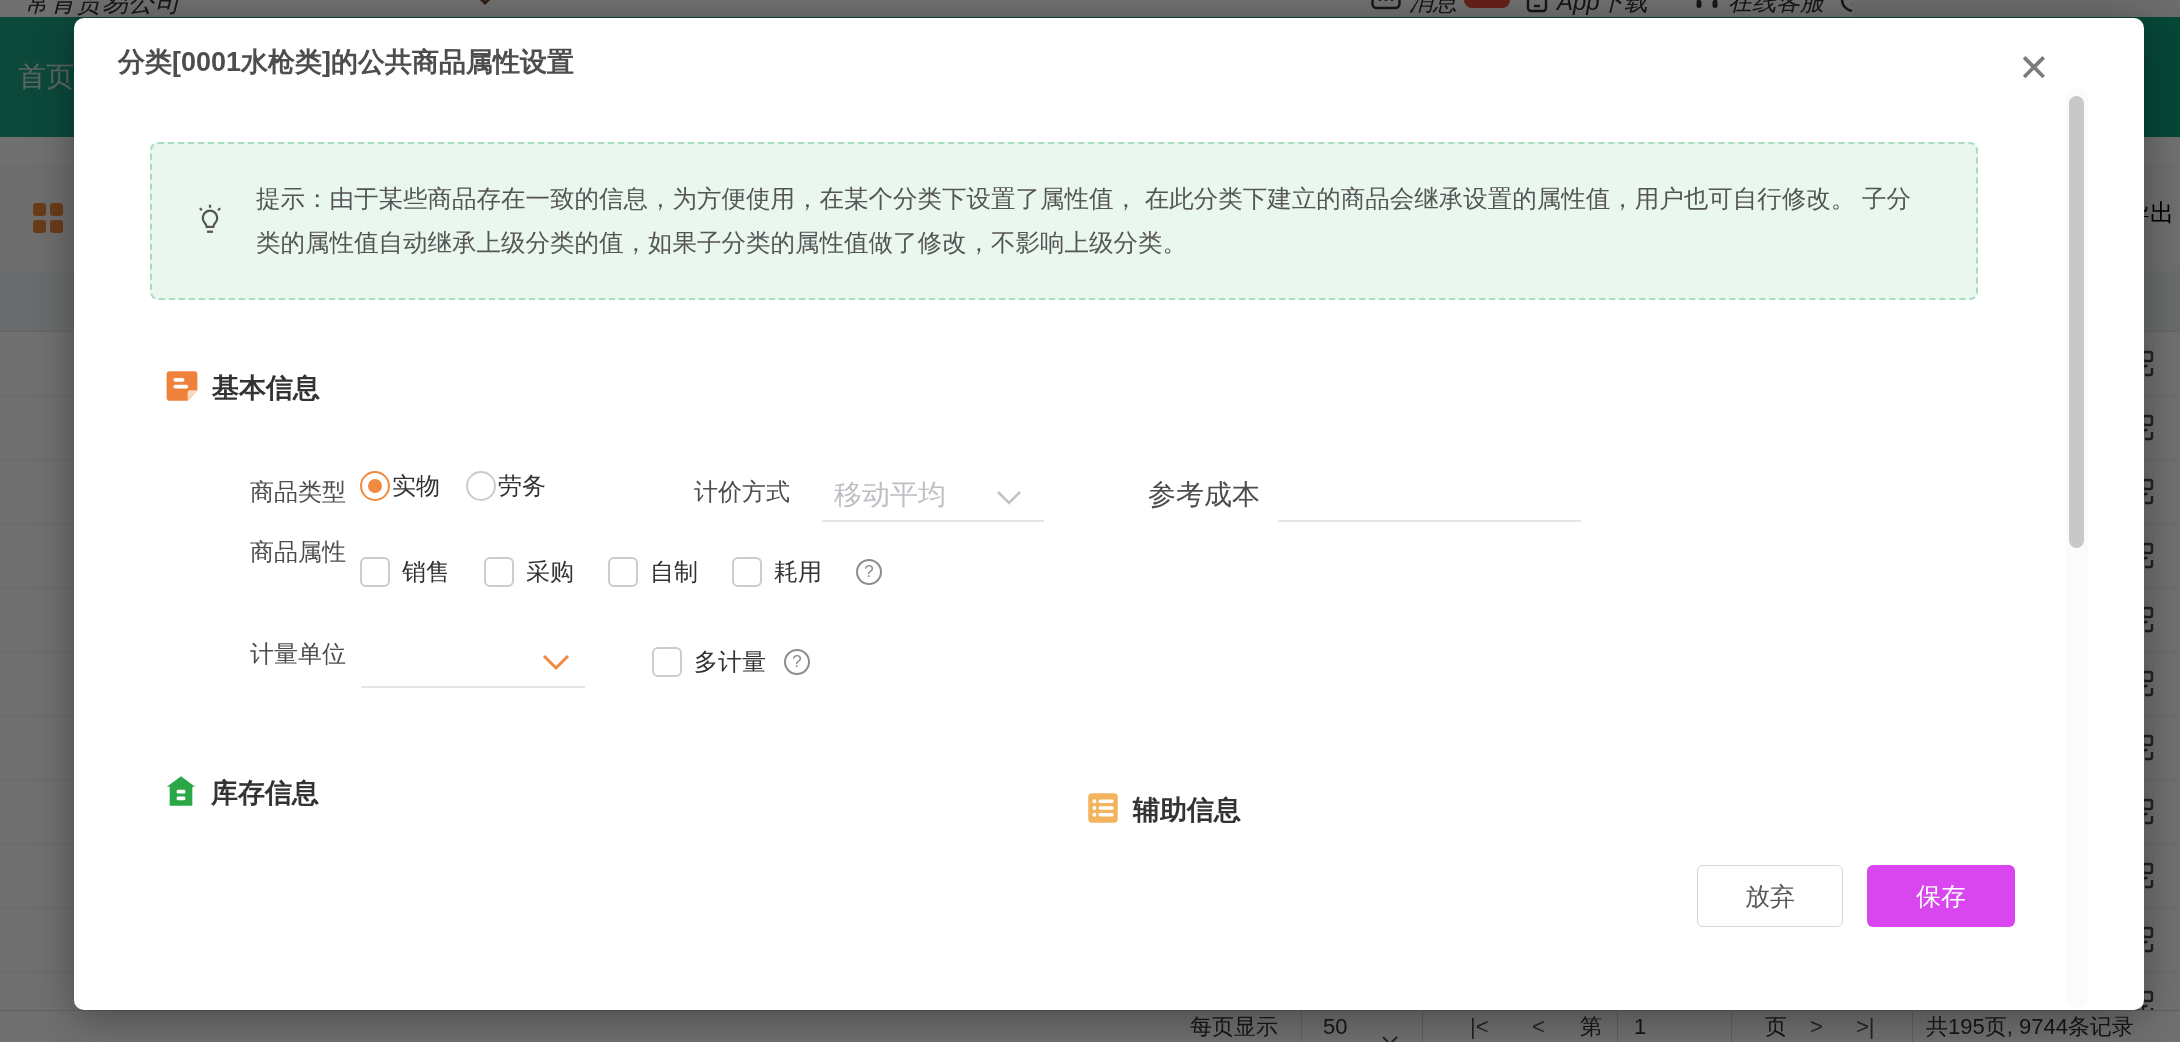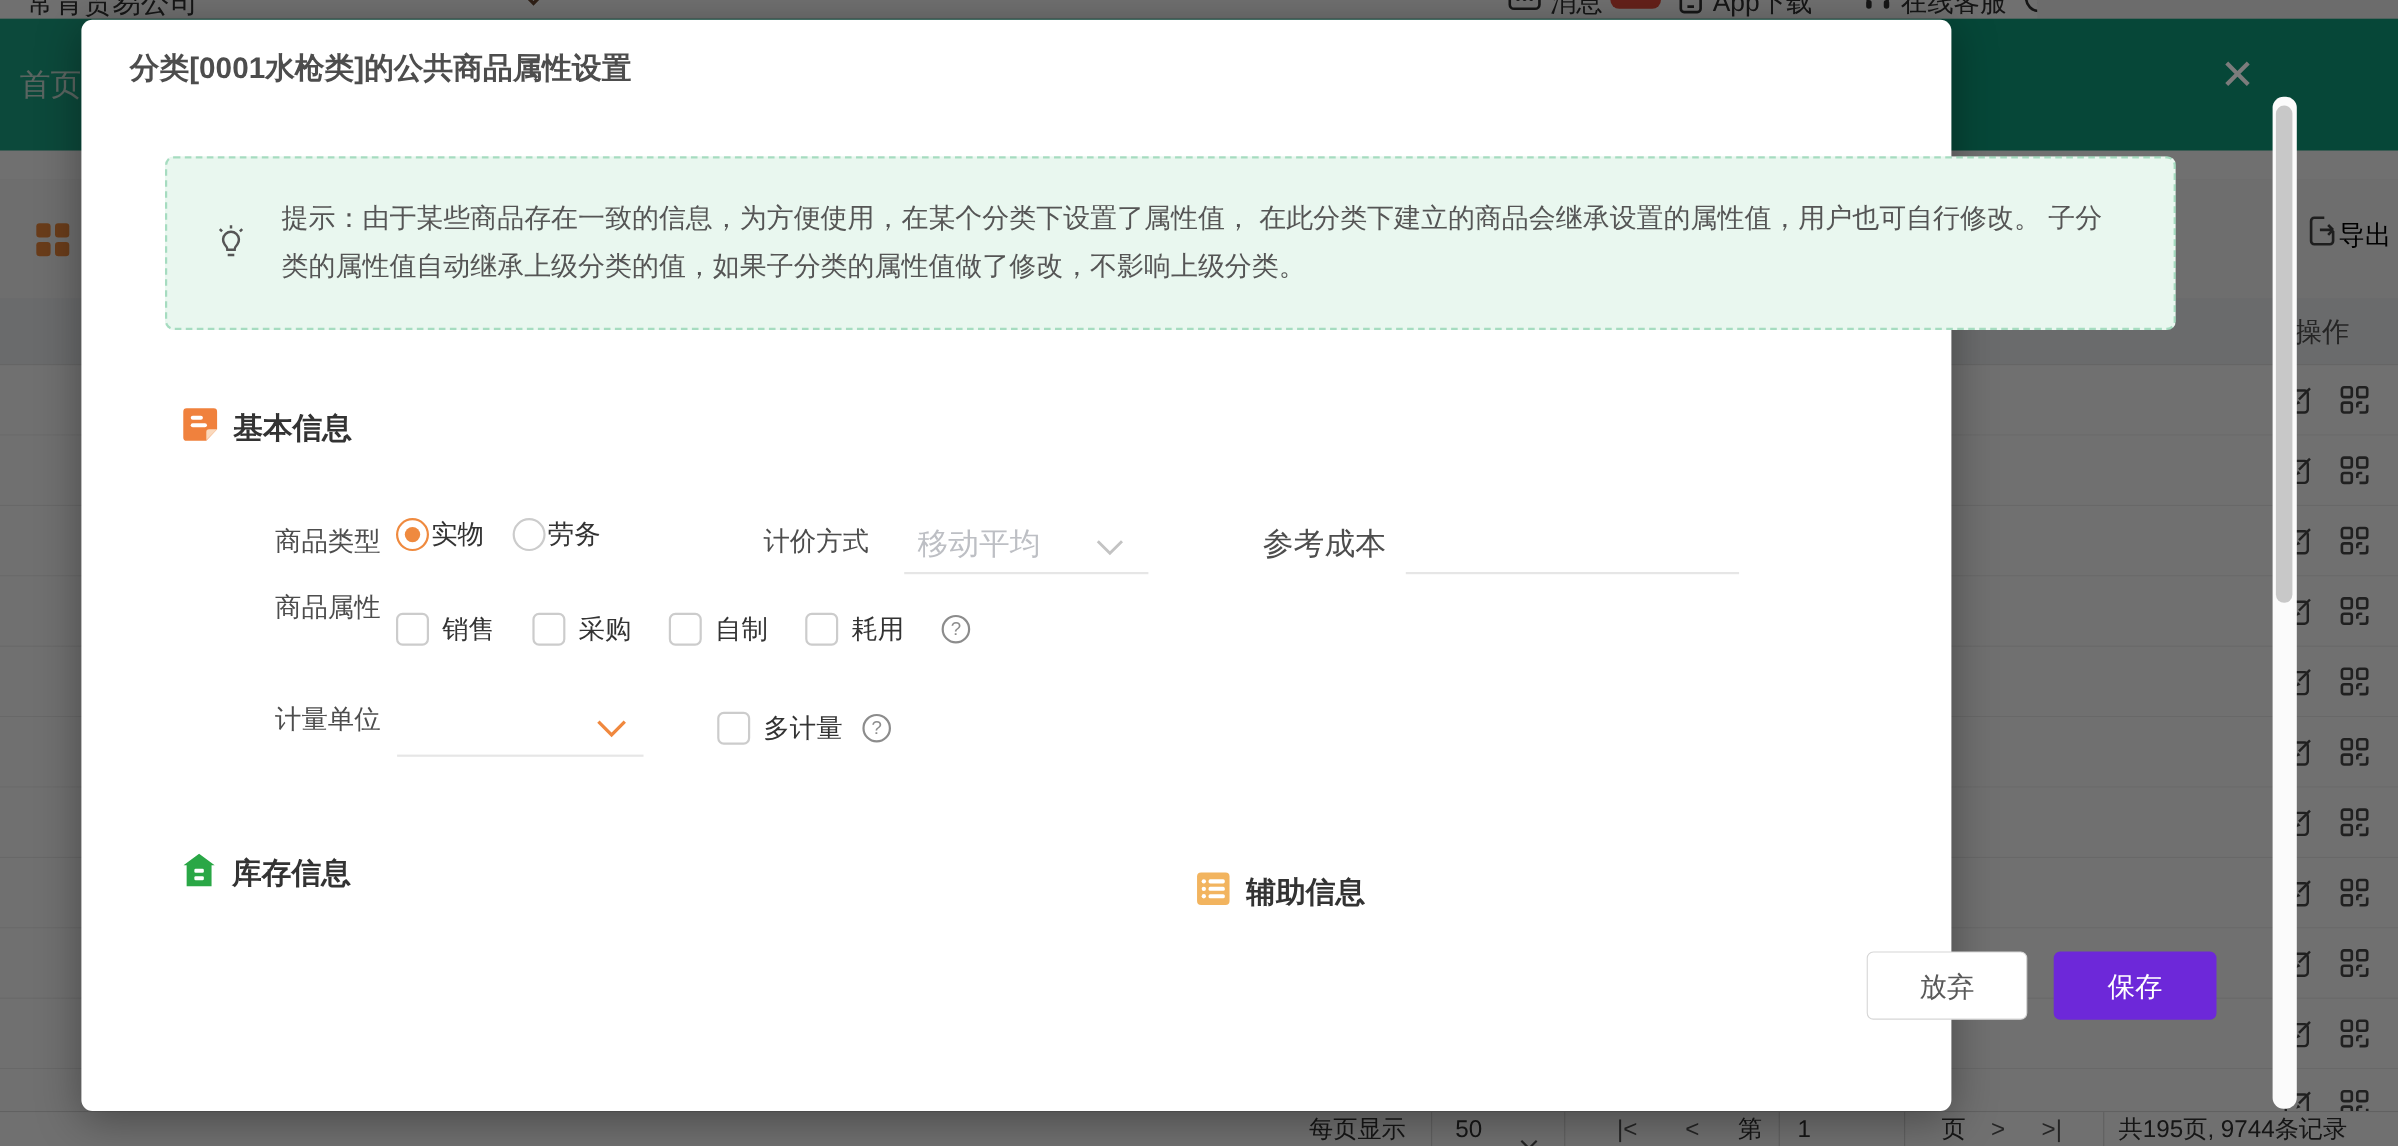--- a/index.html
+++ b/index.html
@@ -2,21 +2,21 @@
 <html><head>
 <meta charset="utf-8">
 <style>
   * { margin:0; padding:0; box-sizing:border-box; }
   html,body { width:2180px; height:1042px; overflow:hidden; }
   body { position:relative; font-family:"Liberation Sans","DejaVu Sans",sans-serif; background:#f5f5f5; }
 
   
   .bg { position:absolute; inset:0; }
 
-  .topbar { position:absolute; left:0; top:0; width:1852px; height:17px; background:#ffffff; overflow:hidden; }
+  .topbar { position:absolute; left:0; top:0; width:1852px; height:17px; background:#ffffff; overflow:hidden;font-style:italic; }
   .topbar-inner { position:absolute; left:0; top:-22px; width:2180px; height:48px; display:flex; align-items:center; }
   .company { position:absolute; left:24px; font-size:26px; color:#333; }
   .company-chev { position:absolute; left:474px; top:14px; }
   .tb-item { position:absolute; display:flex; align-items:center; gap:8px; font-size:24px; color:#333; height:48px; }
   .tb-msg { left:1371px; } .tb-app { left:1525px; } .tb-svc { left:1694px; } .tb-help { left:1840px; }
   .badge { position:absolute; left:1464px; top:0; width:46px; height:8px; background:#e64d3d; border-radius:0 0 8px 8px; }
 
   .greenbar { position:absolute; left:0; top:17px; width:2180px; height:120px; background:#0fa17f; }
   .home-tab { position:absolute; left:0; top:0; width:92px; height:120px; display:flex; align-items:center; justify-content:center;
               font-size:28px; color:#cfe6dd; background:rgba(255,255,255,.06); }
@@ -39,21 +39,21 @@
   .pagebar .abs { position:absolute; top:0; height:32px; line-height:32px; }
   .psep { position:absolute; top:0; width:1px; height:32px; background:#d8d8d8; }
   .pinput { position:absolute; left:1617px; top:0; width:115px; height:32px; border-left:1px solid #d8d8d8; border-right:1px solid #d8d8d8;
             padding-left:16px; line-height:32px; }
   .pnav { color:#555; }
 
   
   .overlay { position:absolute; inset:0; background:rgba(0,0,0,0.56); z-index:50; }
 
   
-  .dialog { position:absolute; left:74px; top:18px; width:1700px; height:992px; background:#fff; border-radius:10px;
+  .dialog { position:absolute; left:74px; top:18px; width:2070px; height:992px; background:#fff; border-radius:10px;
             box-shadow:0 8px 40px rgba(0,0,0,.35); z-index:100; }
   .dlg-title { position:absolute; left:44px; top:26px; font-size:27px; font-weight:bold; color:#4d4d4d; }
   .dlg-close { position:absolute; left:1936px; top:26px; width:48px; height:48px; font-size:38px; color:#7c7c7c;
                display:flex; align-items:center; justify-content:center; cursor:pointer; }
 
   .tipbox { position:absolute; left:76px; top:124px; width:1828px; height:158px; background:#e9f7ef;
             border:2px dashed #a6dcc0; border-radius:8px; display:flex; align-items:center; }
   .tip-icon { margin-left:40px; flex:0 0 36px; }
   .tip-text { margin-left:28px; margin-right:48px; font-size:24.5px; color:#555; line-height:44px; }
 
@@ -84,21 +84,21 @@
   .qmark { width:26px; height:26px; border:2px solid #8c8c8c; border-radius:50%; color:#8c8c8c; font-size:17px;
            display:inline-flex; align-items:center; justify-content:center; }
 
   .unit-underline { left:287px; top:668px; width:224px; }
   .unit-chev { position:absolute; left:468px; top:636px; }
   .multi-box { position:absolute; left:578px; top:628px; display:flex; align-items:center; }
   .multi-box .cb-label { font-size:24px; color:#333; margin:0 18px 0 12px; }
 
   .btn { position:absolute; top:847px; height:62px; border-radius:6px; font-size:25px; display:flex; align-items:center; justify-content:center; cursor:pointer; }
   .btn-cancel { left:1623px; width:146px; background:#fff; border:1px solid #d6d6d6; color:#595959; }
-  .btn-save { left:1793px; width:148px; background:#6d28d9; border:none; color:#fff; }
+  .btn-save { left:1793px; width:148px; background:#d946ef; border:none; color:#fff; }
 
   .dlg-scroll-track { position:absolute; left:1992px; top:70px; width:22px; height:920px; background:#fbfbfb; border-radius:10px; }
   .dlg-scroll-thumb { position:absolute; left:3px; top:8px; width:15px; height:452px; background:#c8c8c8; border-radius:8px; }
 </style>
 </head>
 <body>
 
 <div class="bg">
 
   <div class="topbar">

